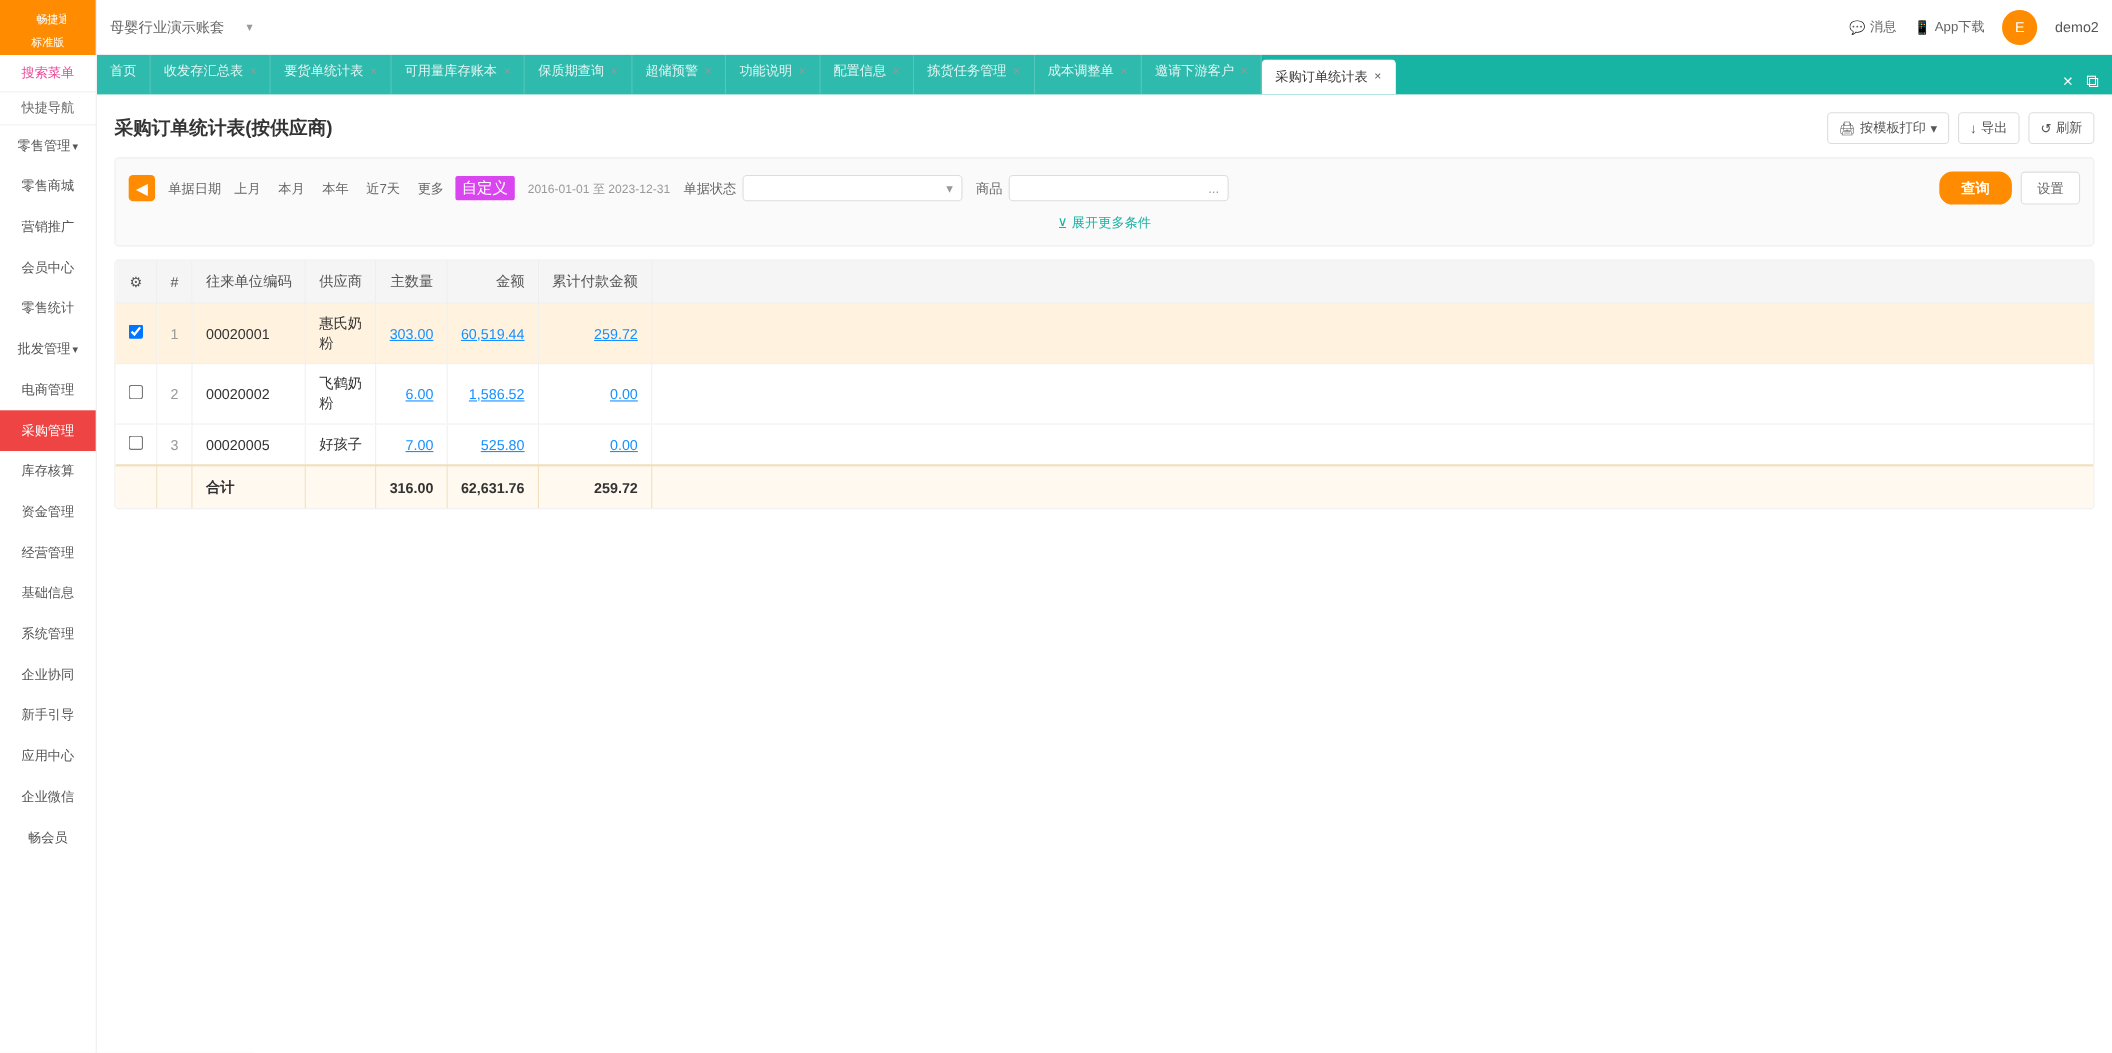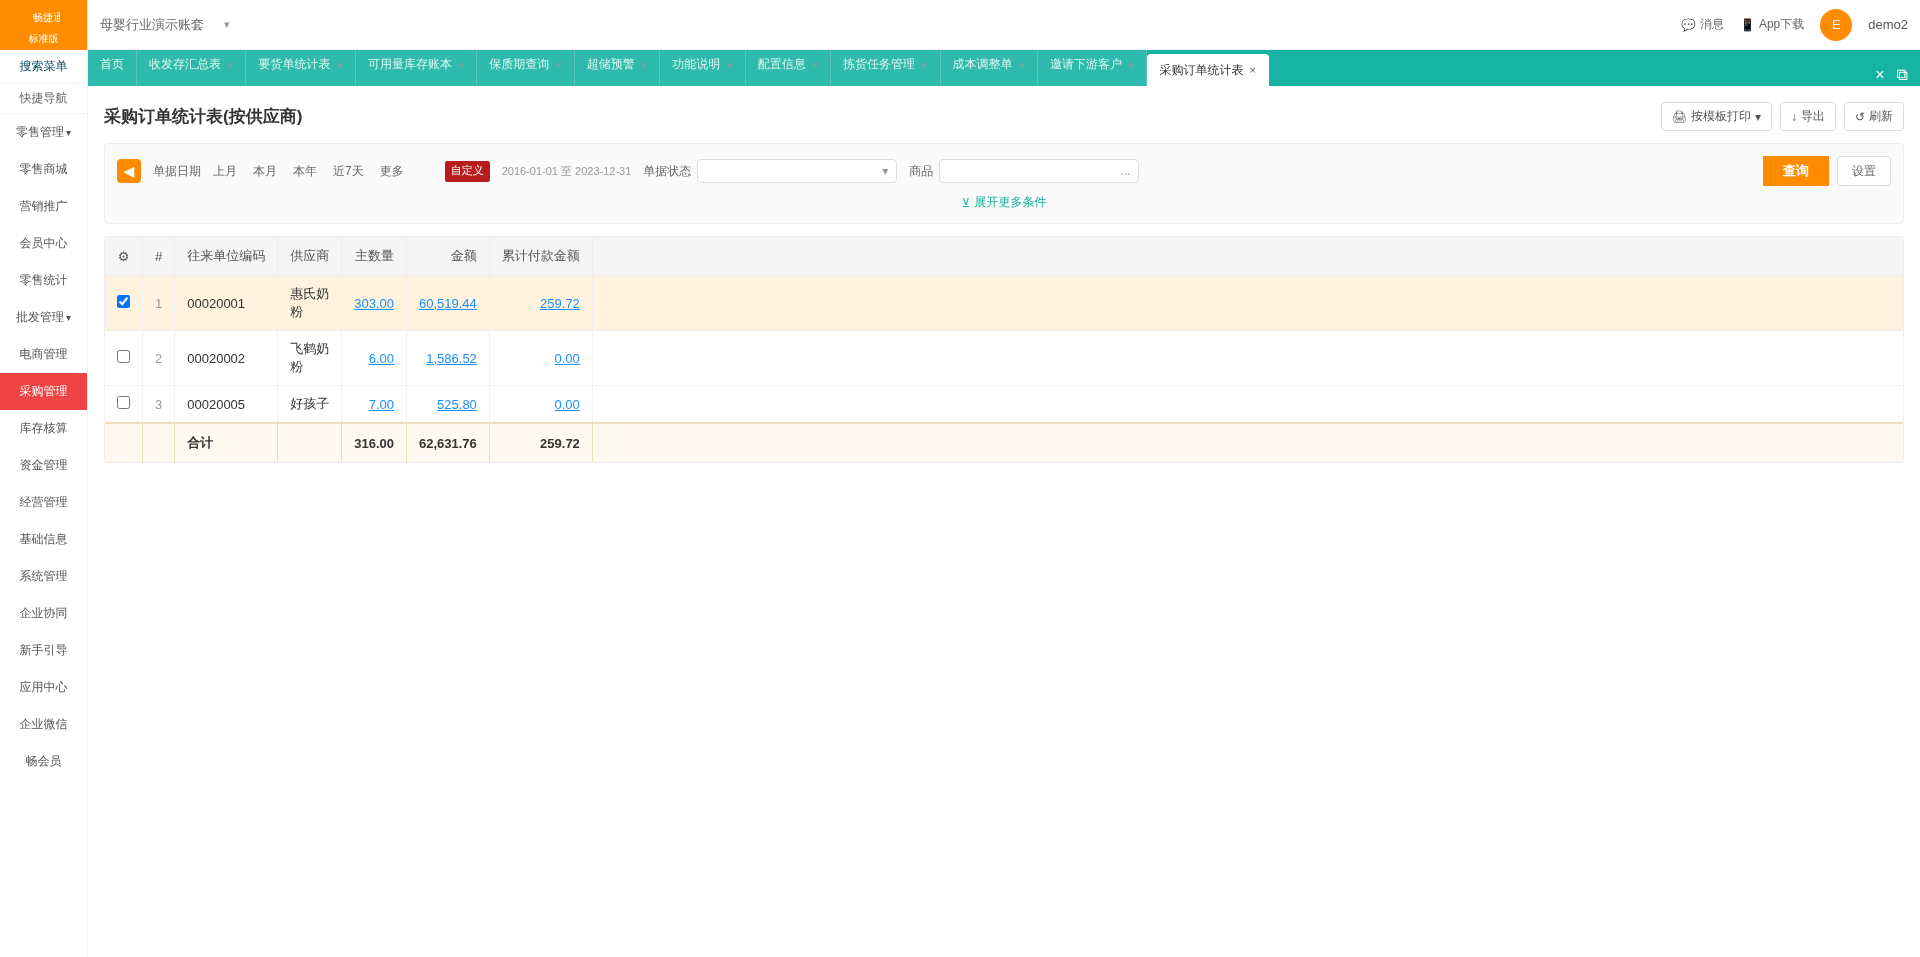--- a/index.html
+++ b/index.html
@@ -27,21 +27,21 @@
       padding: 4px;
     }
     .sidebar-logo .logo-icon {
       width: 32px;
       height: 28px;
       margin-bottom: 2px;
     }
     .sidebar-search {
       padding: 8px 4px;
       text-align: center;
-      color: #0c4a6e;
+      color: #ec4899;
       font-size: 12px;
       border-bottom: 1px solid #f0f0f0;
       cursor: pointer;
     }
     .sidebar-nav {
       padding: 6px 0;
       text-align: center;
       color: #666;
       font-size: 12px;
       border-bottom: 1px solid #f0f0f0;
@@ -275,25 +275,24 @@
       padding: 2px 6px;
       border: none;
       background: none;
       color: #666;
       font-size: 12px;
       cursor: pointer;
       border-radius: 2px;
     }
     .date-badge {
       padding: 2px 6px;
-      background: #b91c1c;
+      background: #d946ef;
       color: #fff;
       border-radius: 2px;
-      font-size: 11px;
-      margin-left: 31px;
+      font-size: 14px;
     }
     .date-text { font-size: 11px; color: #999; }
     .filter-select {
       display: flex;
       align-items: center;
       gap: 4px;
       border: 1px solid #ddd;
       border-radius: 4px;
       padding: 4px 8px;
       background: #fff;
@@ -318,21 +317,21 @@
       font-size: 12px;
       color: #333;
       width: 100%;
     }
     .filter-input .more-btn { color: #999; cursor: pointer; font-size: 12px; }
     .btn-query {
       background: #ff8c00;
       color: #fff;
       border: none;
       padding: 6px 20px;
-      border-radius: 0;
+      border-radius: 12px;
       font-size: 13px;
       cursor: pointer;
       font-weight: bold;
     }
     .btn-settings {
       background: #fff;
       color: #666;
       border: 1px solid #ddd;
       padding: 5px 14px;
       border-radius: 4px;

